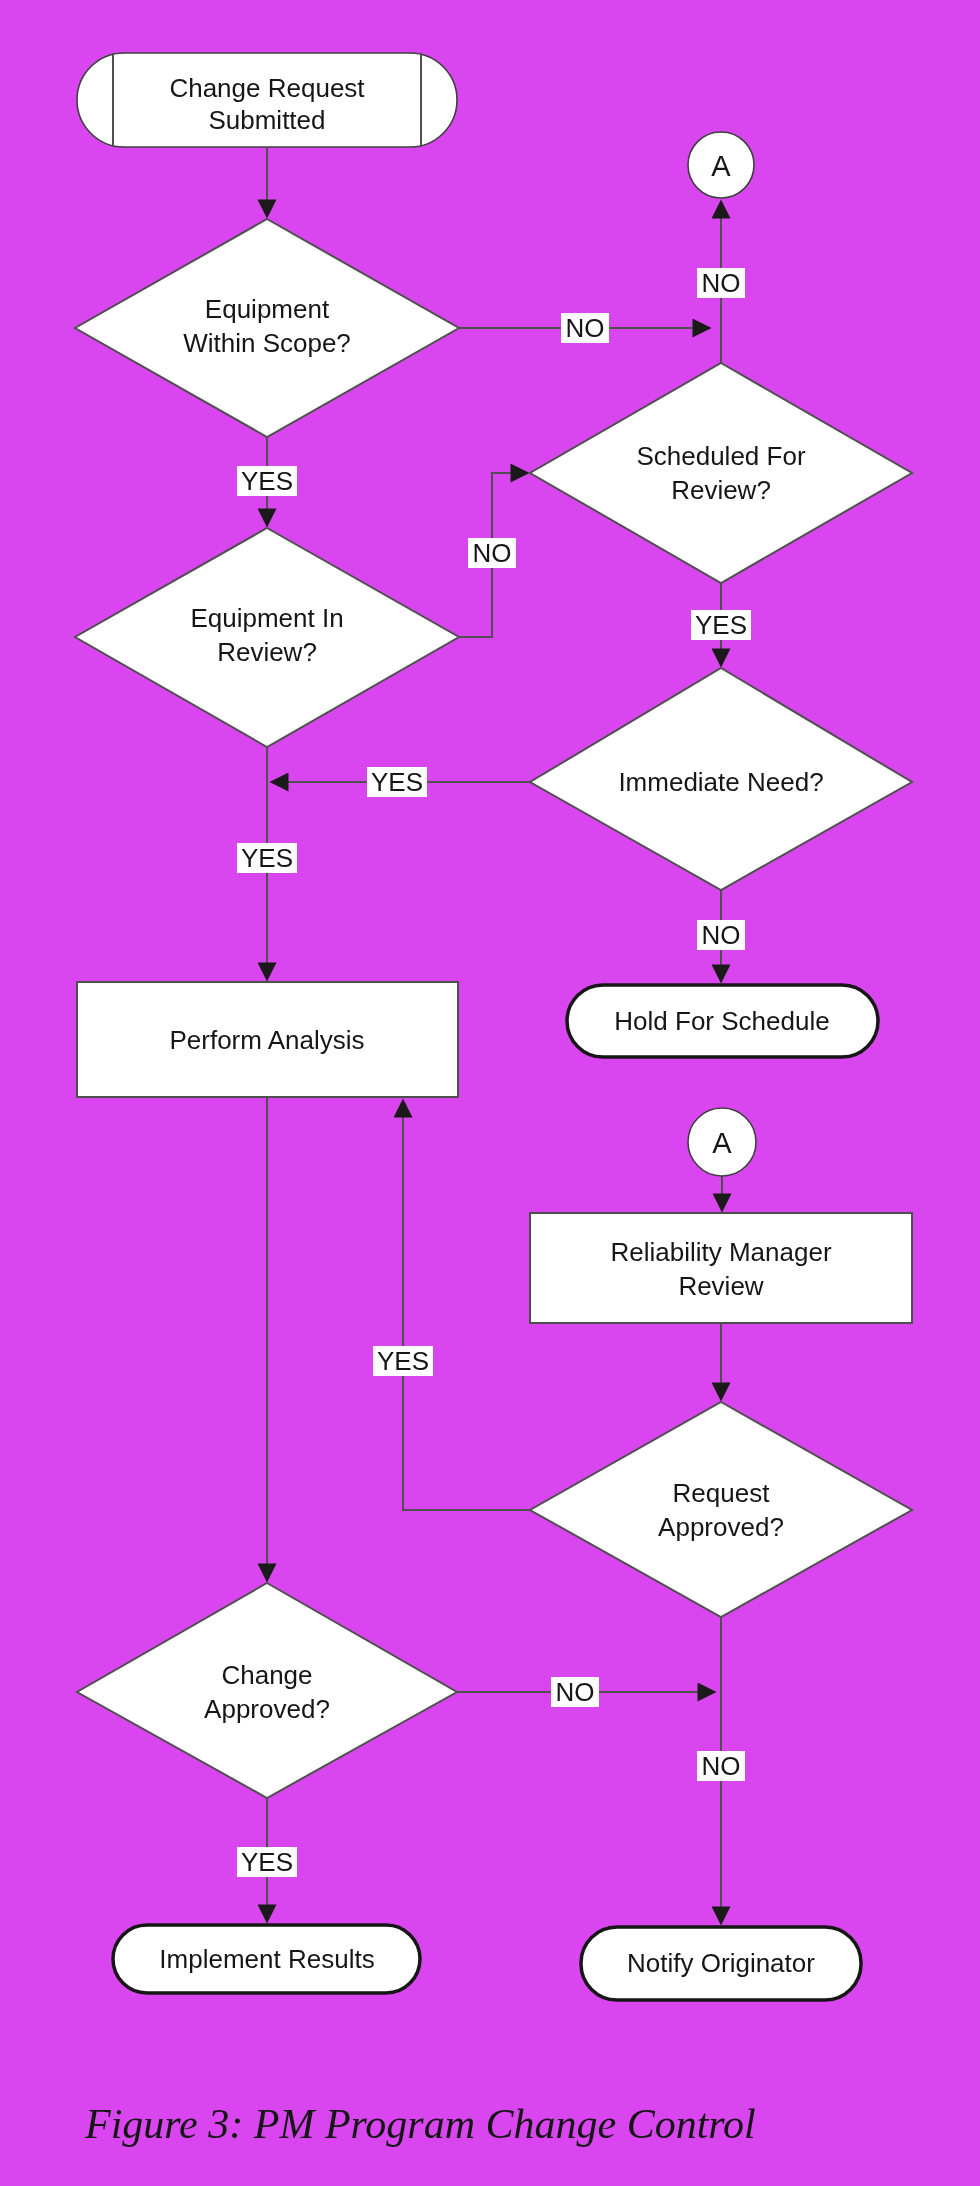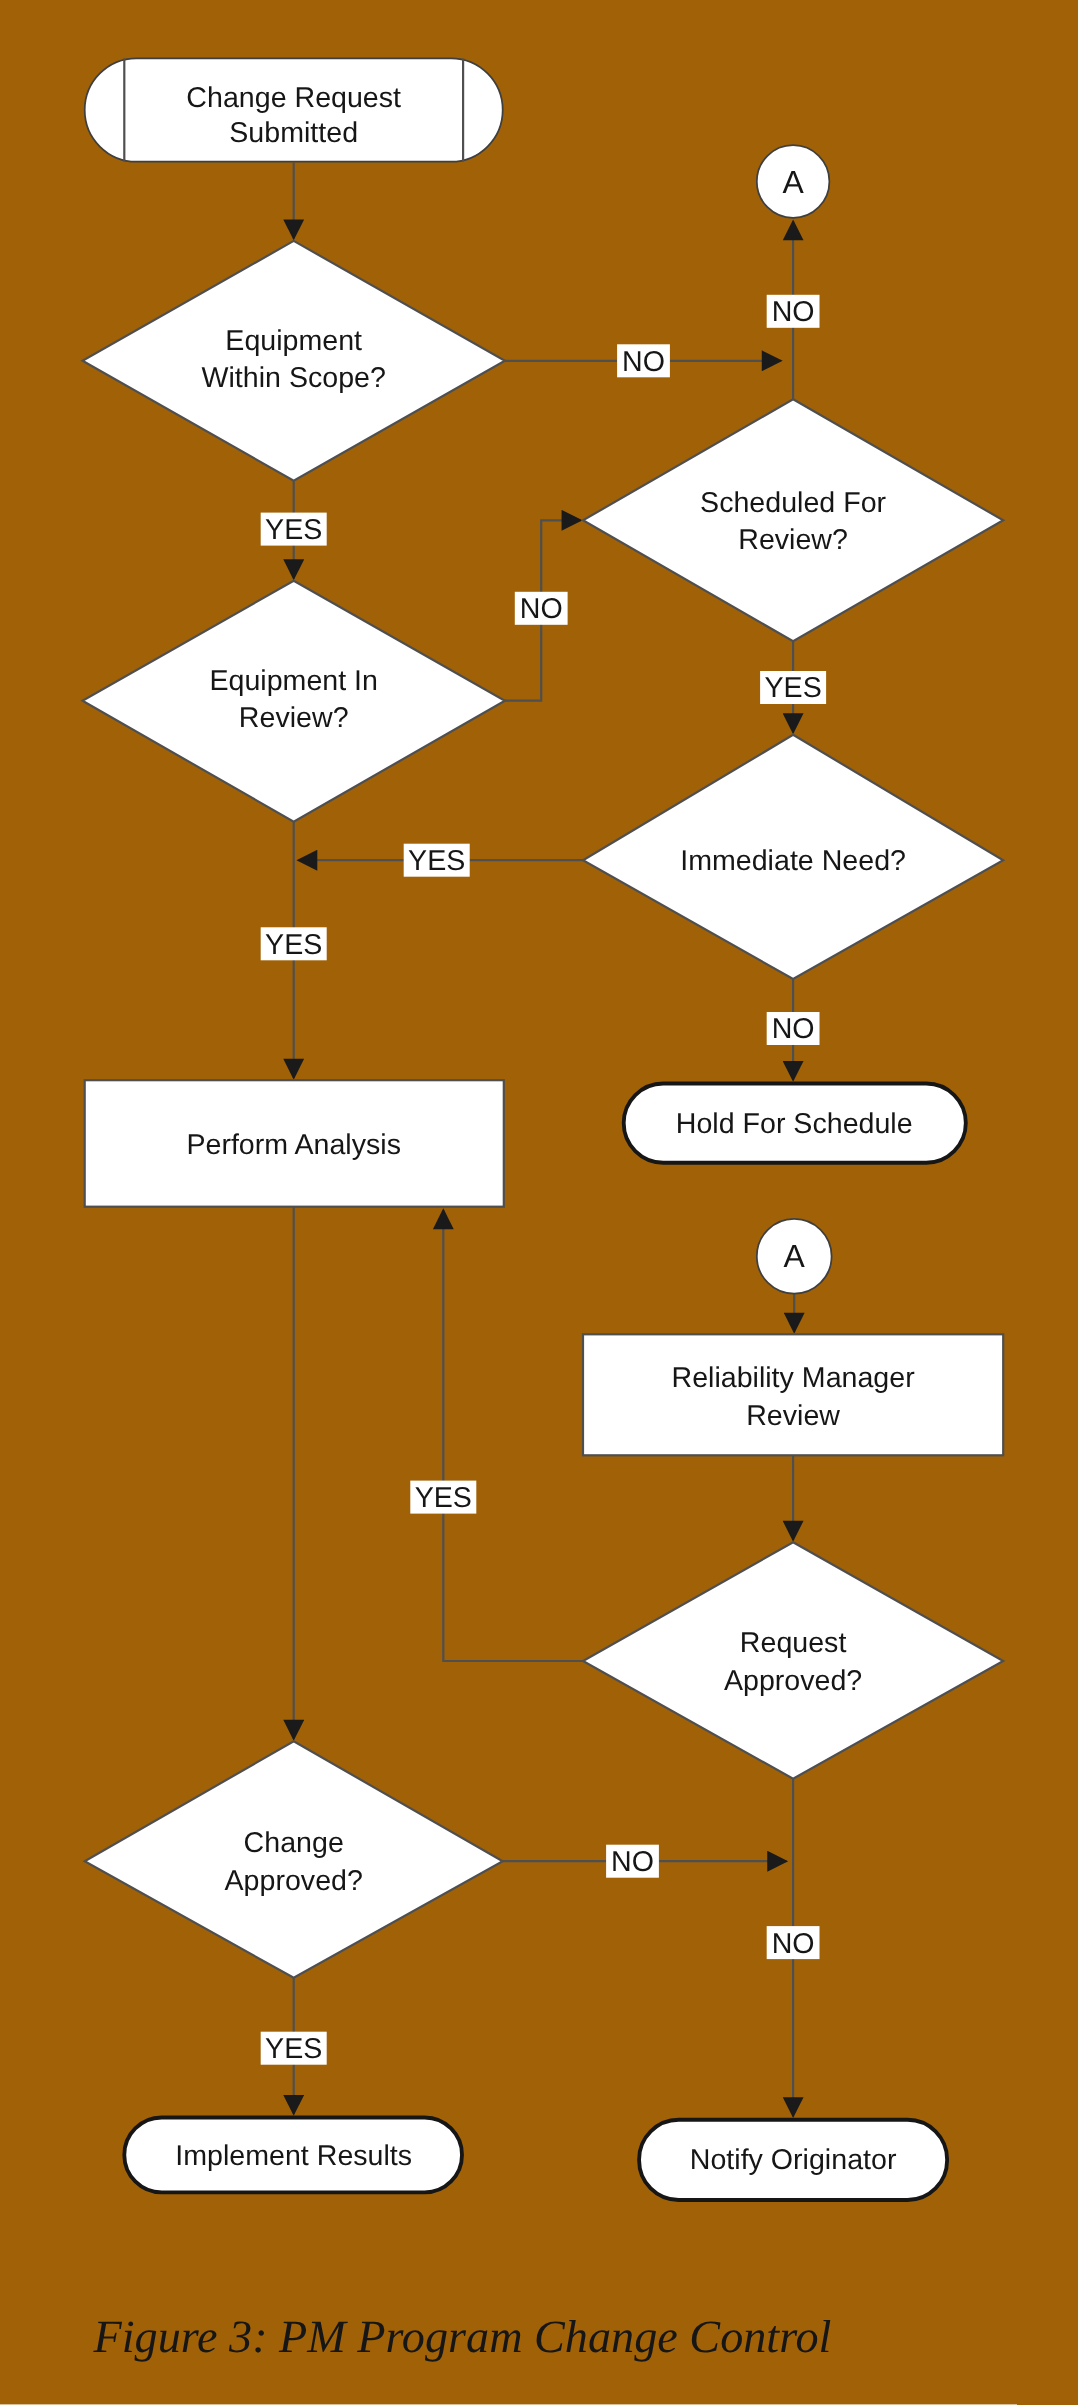--- a/index.html
+++ b/index.html
@@ -1,16 +1,16 @@
 <!DOCTYPE html>
 <html><head>
 <meta charset="utf-8">
 <style>
   html,body{margin:0;padding:0;background:#ffffff;}
-  .page{width:980px;height:2186px;background:#a16207;position:relative;overflow:hidden;}
+  .page{width:980px;height:2186px;background:#d946ef;position:relative;overflow:hidden;}
   svg{display:block;}
   .t{font-family:"Liberation Sans",sans-serif;font-size:26px;fill:#161616;text-anchor:middle;dominant-baseline:central;}
   .tA{font-family:"Liberation Sans",sans-serif;font-size:29px;fill:#161616;text-anchor:middle;dominant-baseline:central;}
   .edge{stroke:#4f4f4f;stroke-width:2;fill:none;}
   .shape{fill:#ffffff;stroke:#4f4f4f;stroke-width:2;}
   .shapeThin{fill:#ffffff;stroke:#3f3f3f;stroke-width:1.6;}
   .term{fill:#ffffff;stroke:#161616;stroke-width:3.5;}
   .lblbg{fill:#ffffff;stroke:none;}
   .caption{font-family:"Liberation Serif",serif;font-style:italic;font-size:42px;fill:#161616;}
 </style>

